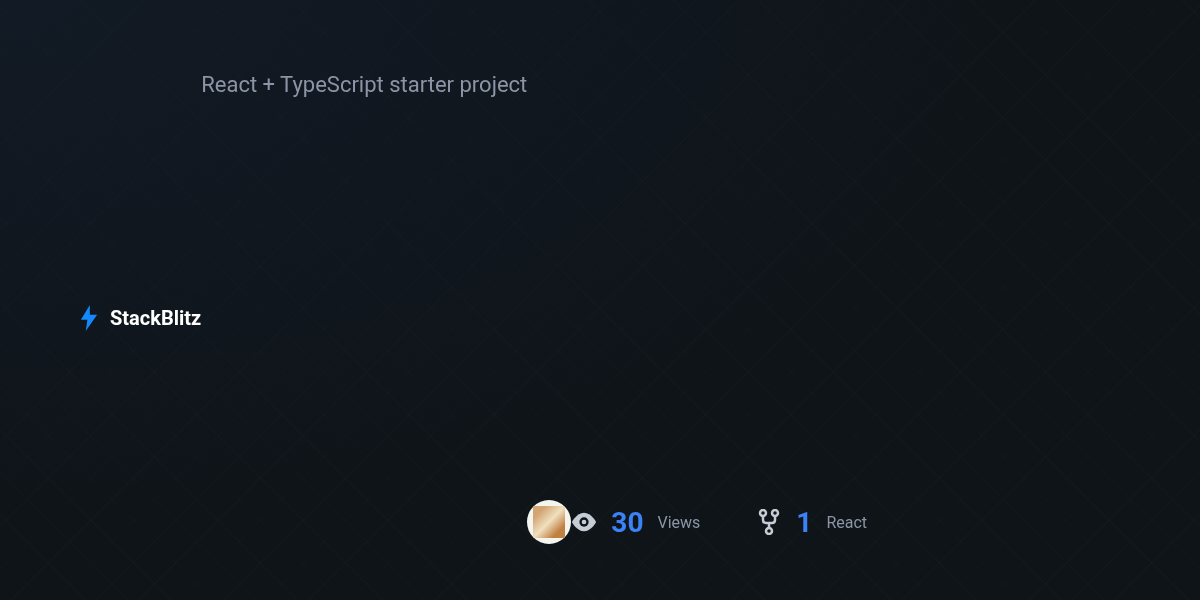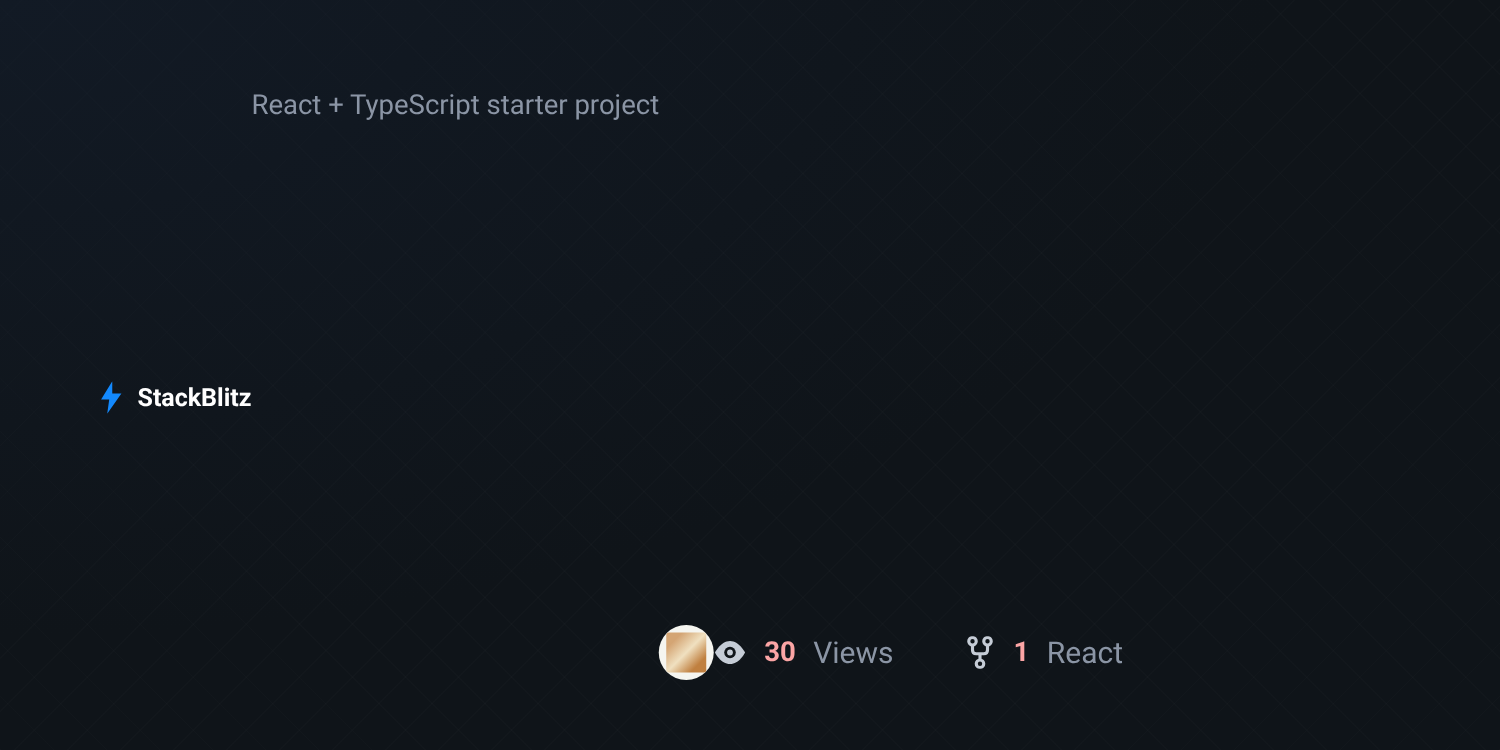--- a/index.html
+++ b/index.html
@@ -130,27 +130,27 @@
     .stat-icon {
       width: 26px;
       height: 26px;
       display: flex;
       align-items: center;
       justify-content: center;
       color: #c5ccd6;
     }
     
     .stat-value {
-      font-size: 22px;
+      font-size: 28px;
       font-weight: 700;
-      color: #fca5a5;
+      color: #3b82f6;
     }
     
     .stat-label {
-      font-size: 24px;
+      font-size: 16px;
       font-weight: 400;
       color: #8b95a5;
     }
   </style>
 </head>
 <body>
 
 <div class="container">
 
   <div class="brand">

